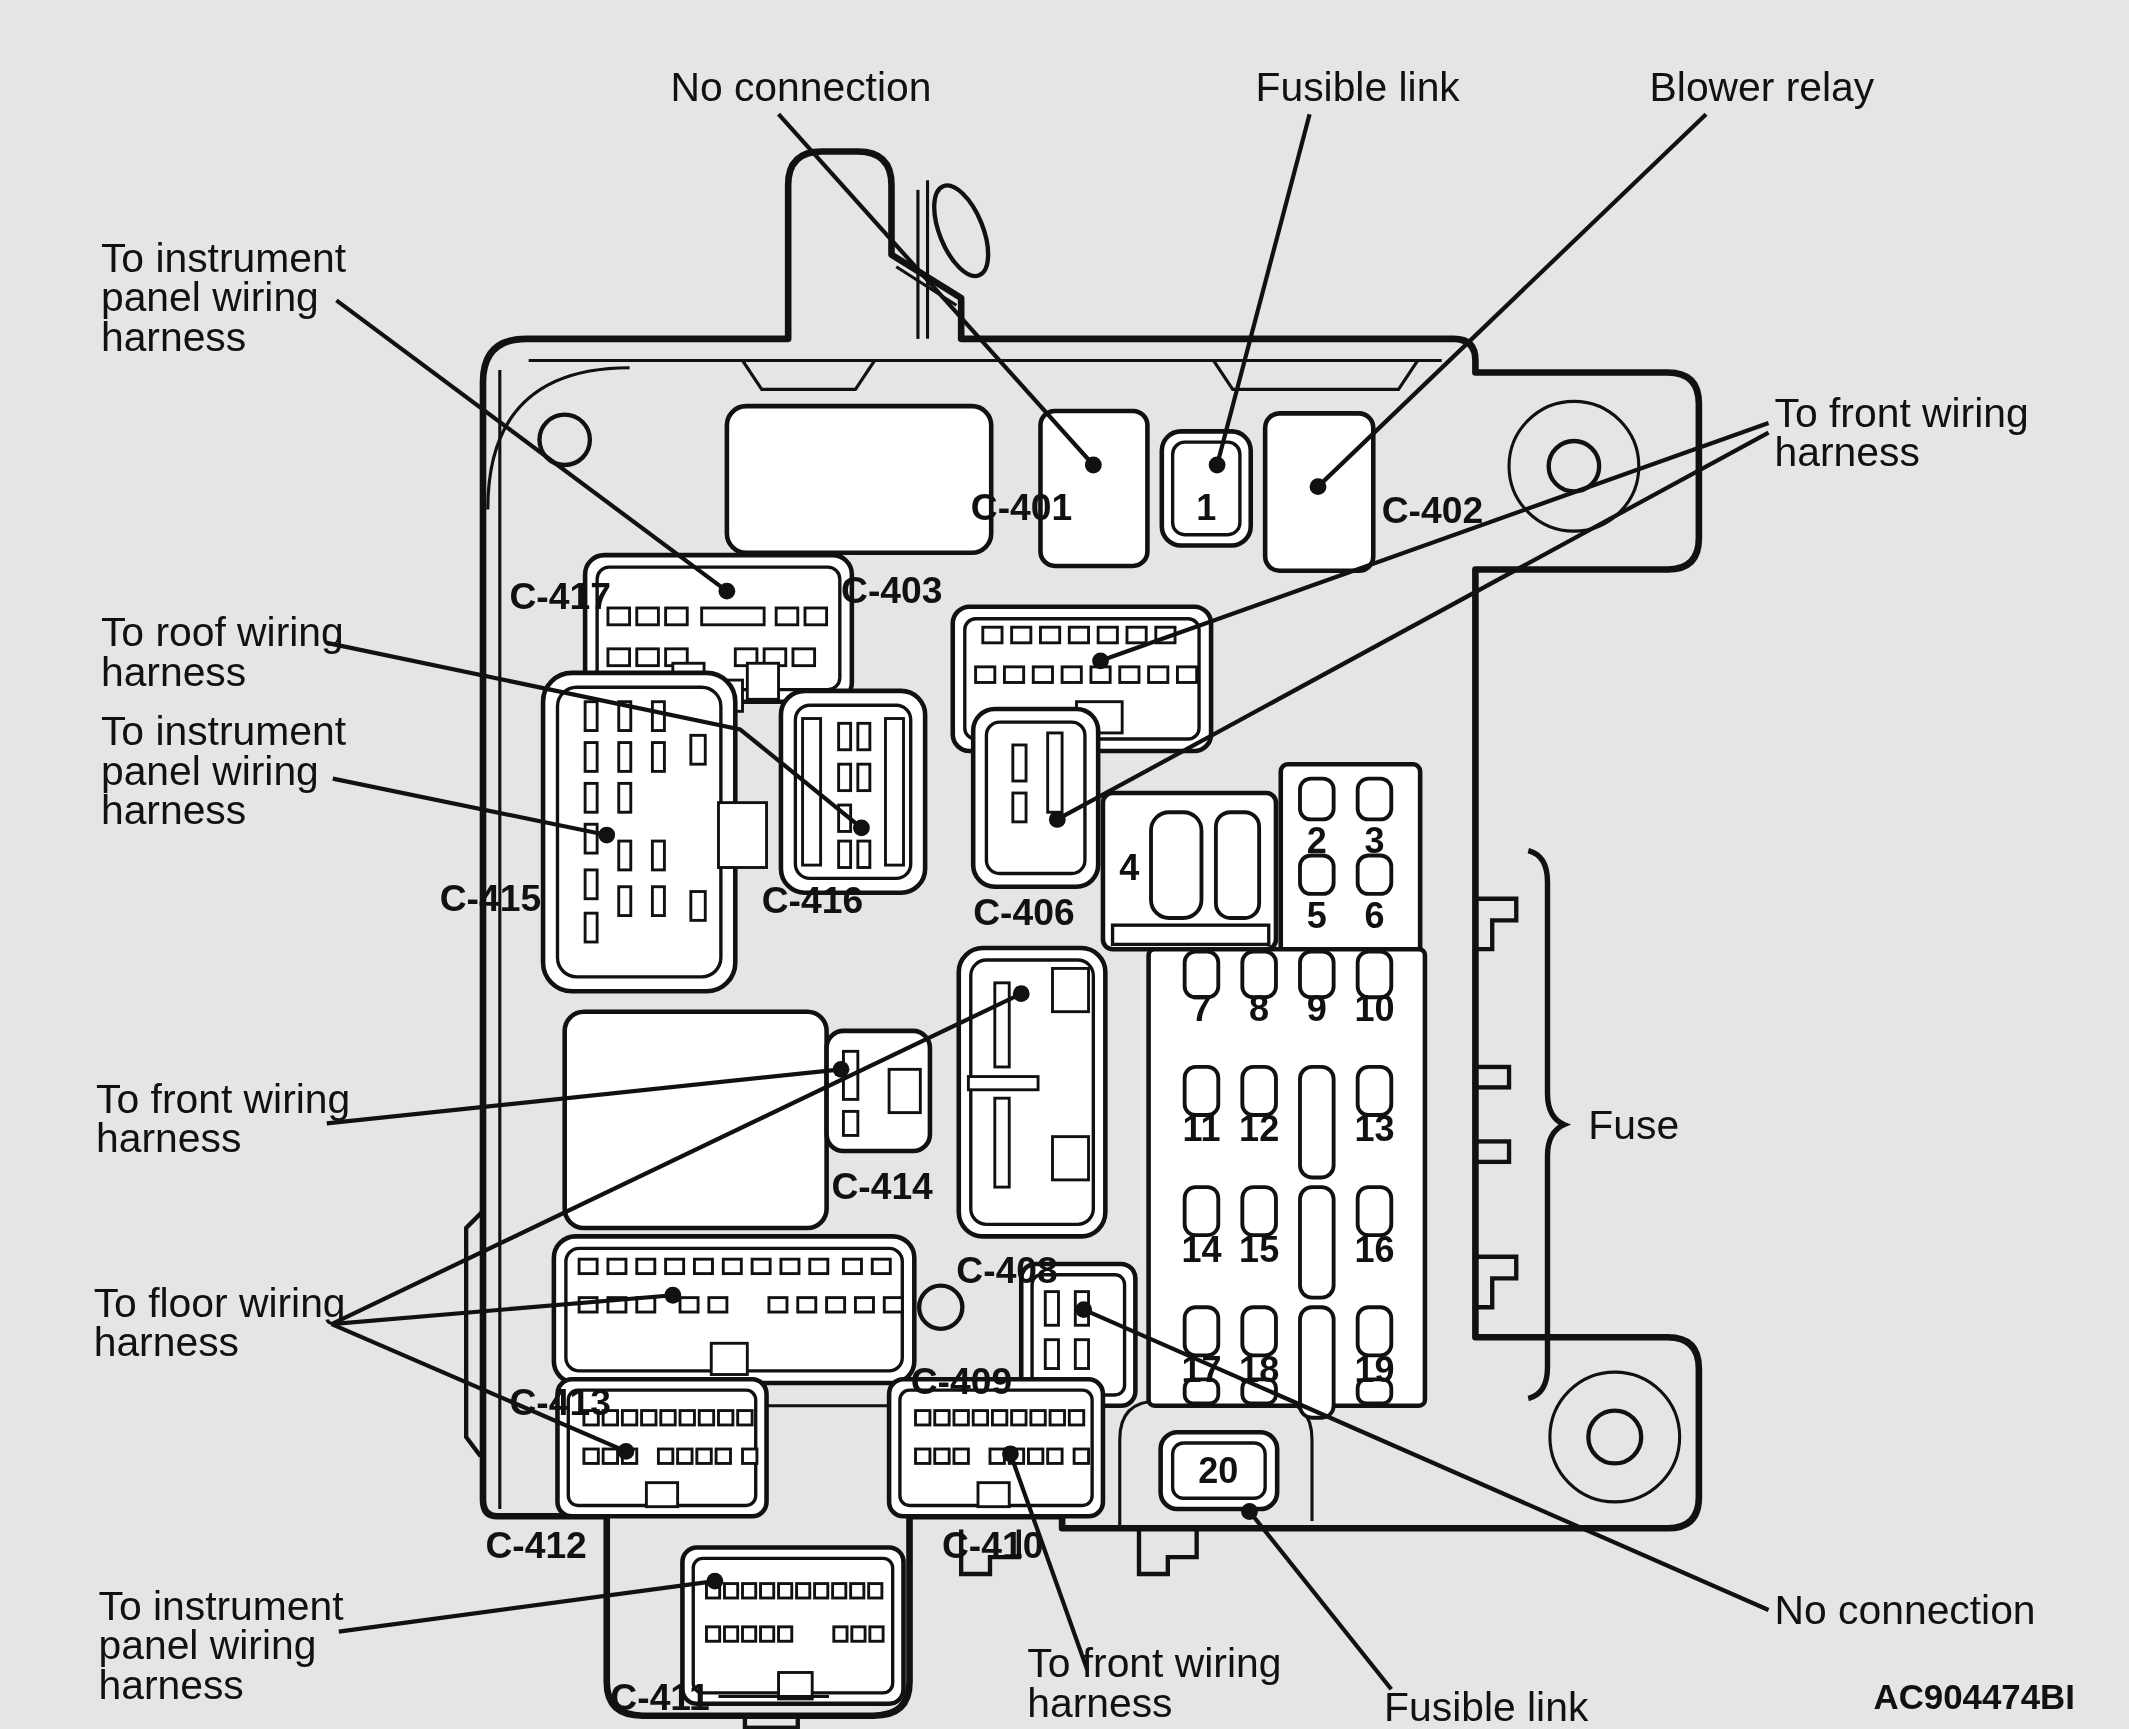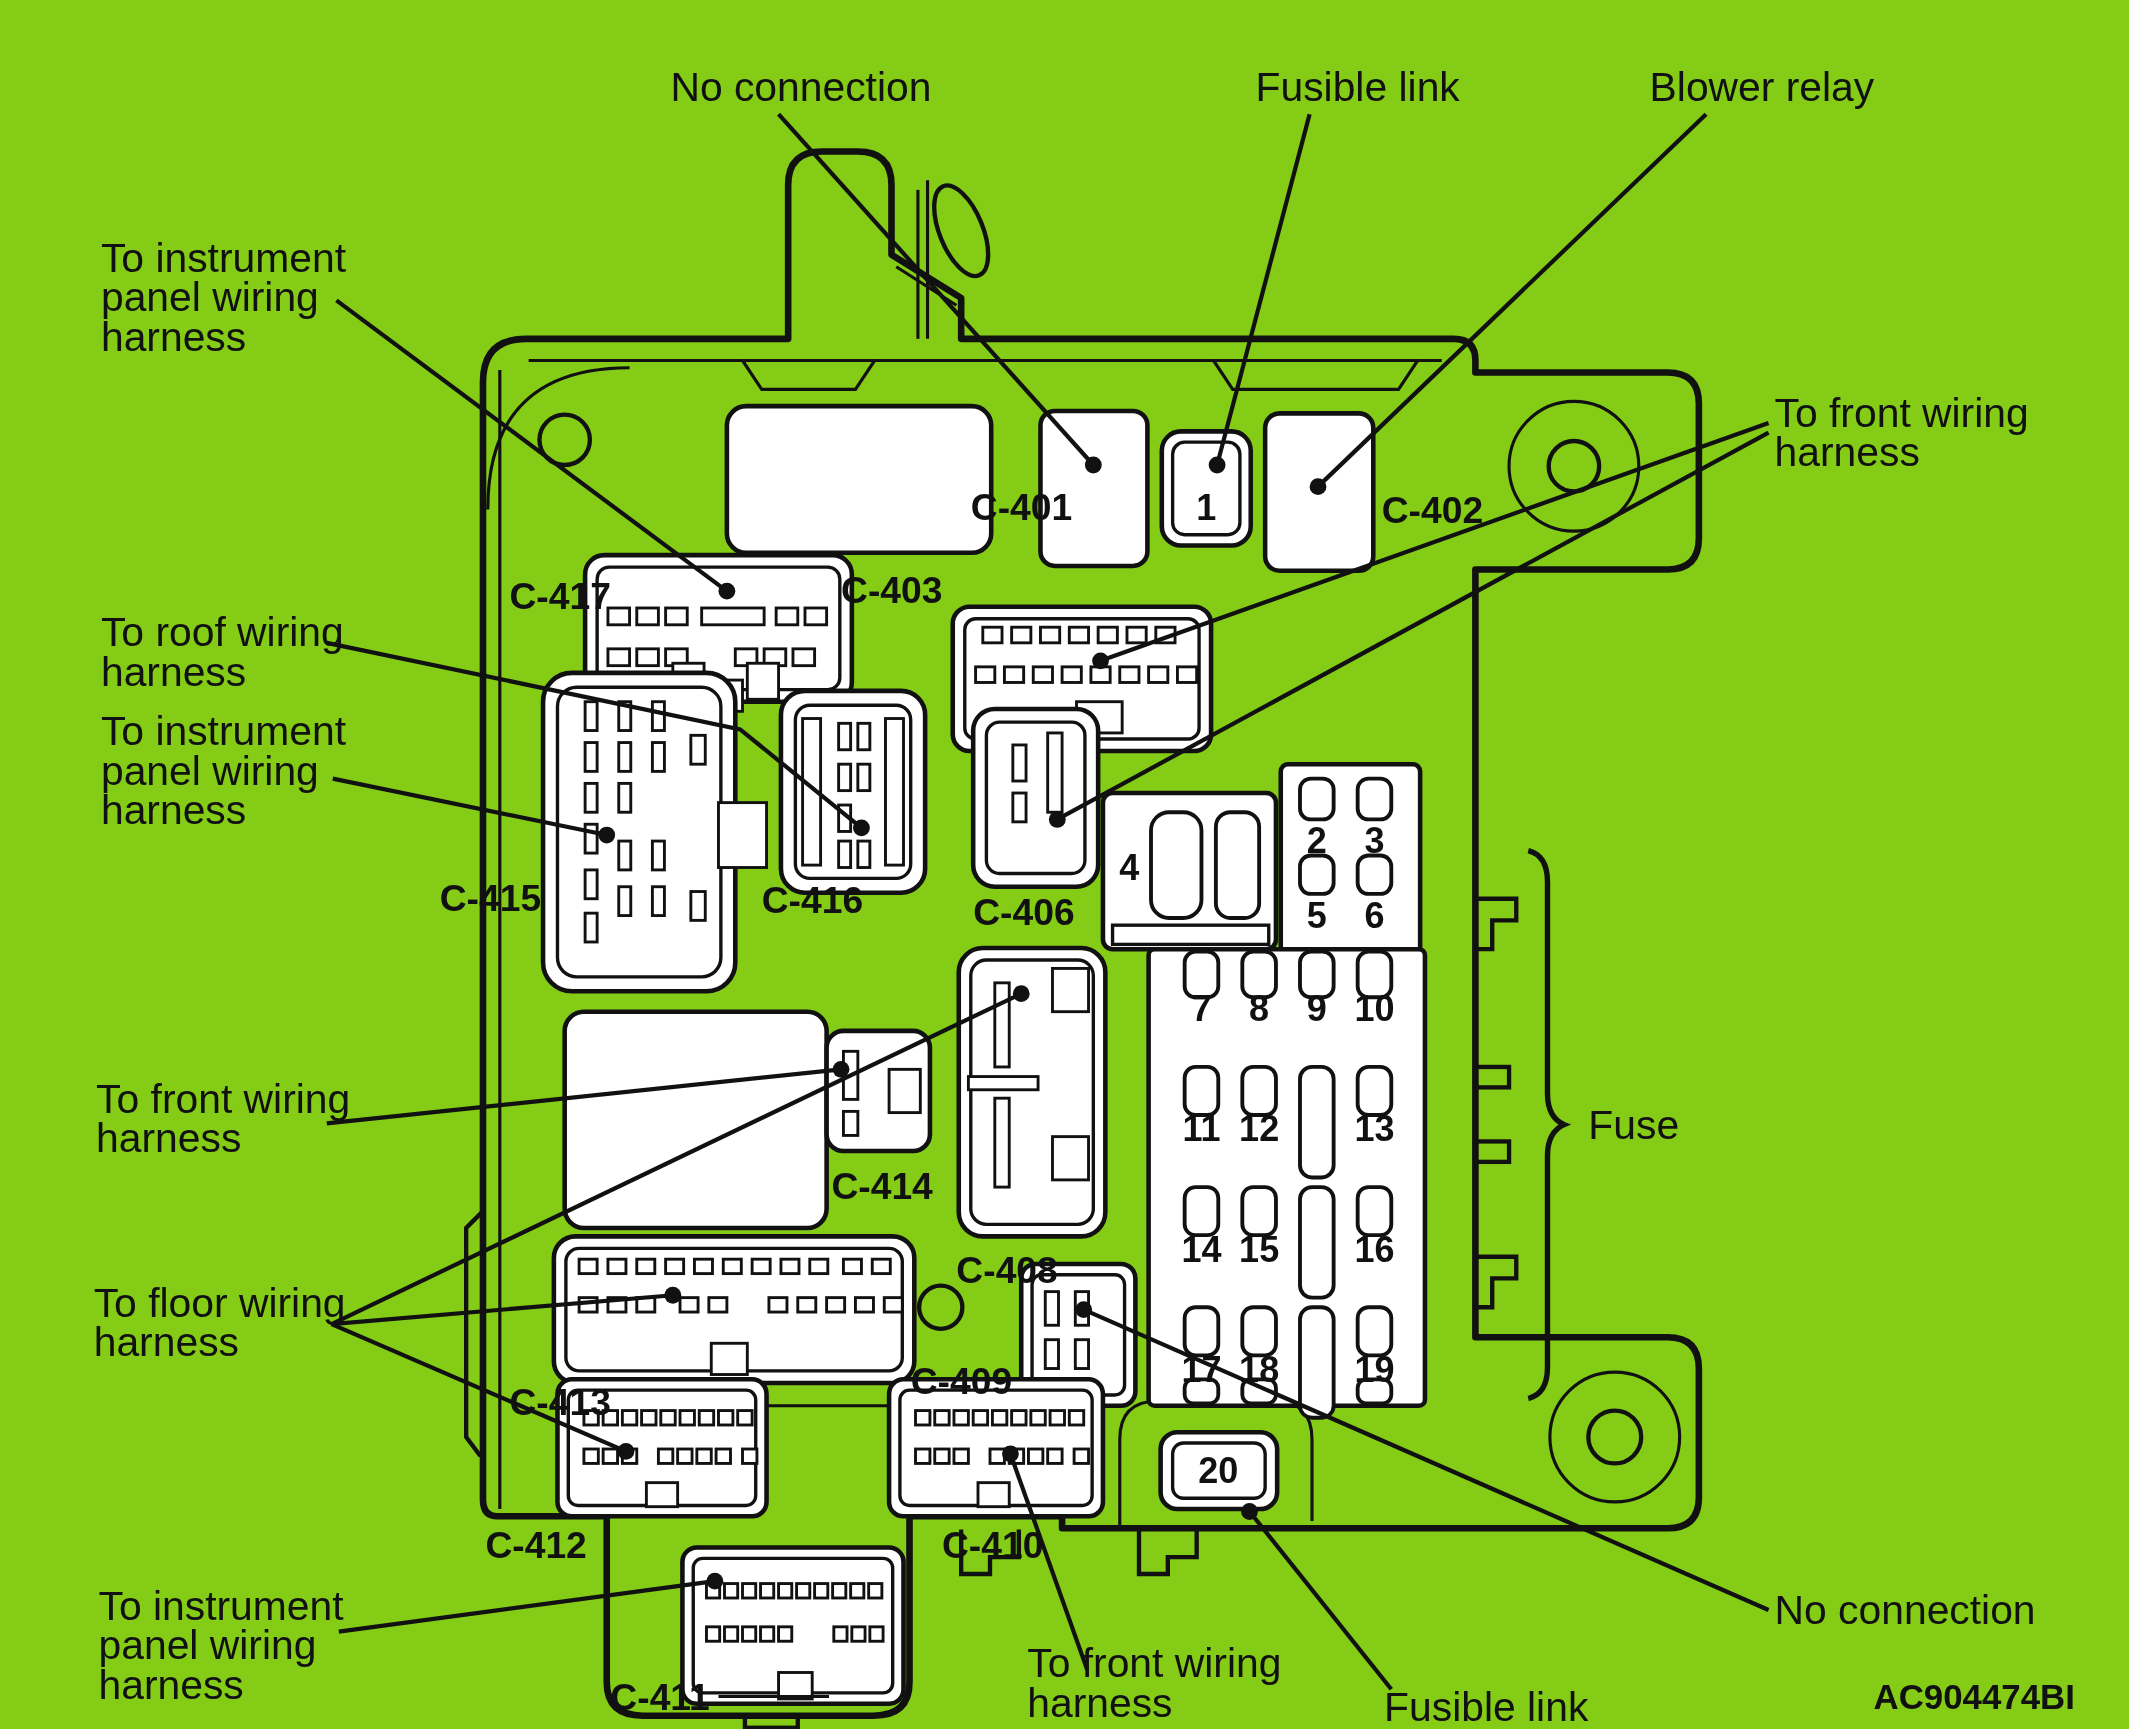--- a/index.html
+++ b/index.html
@@ -1,16 +1,16 @@
 <!DOCTYPE html>
 <html style="font-size:9.6px"><head>
 <meta charset="utf-8">
 <style>
   html,body{margin:0;padding:0;background:#ffffff;}
-  .page{width:2129px;height:1729px;background:#84cc16;}
+  .page{width:2129px;height:1729px;background:#e5e5e5;}
   svg{display:block;}
   text{font-family:"Liberation Sans","DejaVu Sans",sans-serif;fill:#111;}
   .callout{font-size:34px;font-weight:400;}
   .clabel{font-size:31px;font-weight:700;}
   .fnum{font-size:30px;font-weight:700;text-anchor:middle;}
   .code{font-size:29px;font-weight:700;text-anchor:end;}
   .ln{stroke:#111;stroke-width:3.5;fill:none;}
   .outline{stroke:#111;stroke-width:5.5;fill:none;stroke-linejoin:round;}
   .thin{stroke:#111;stroke-width:2.6;fill:none;}
   .med{stroke:#111;stroke-width:3.6;fill:none;}

